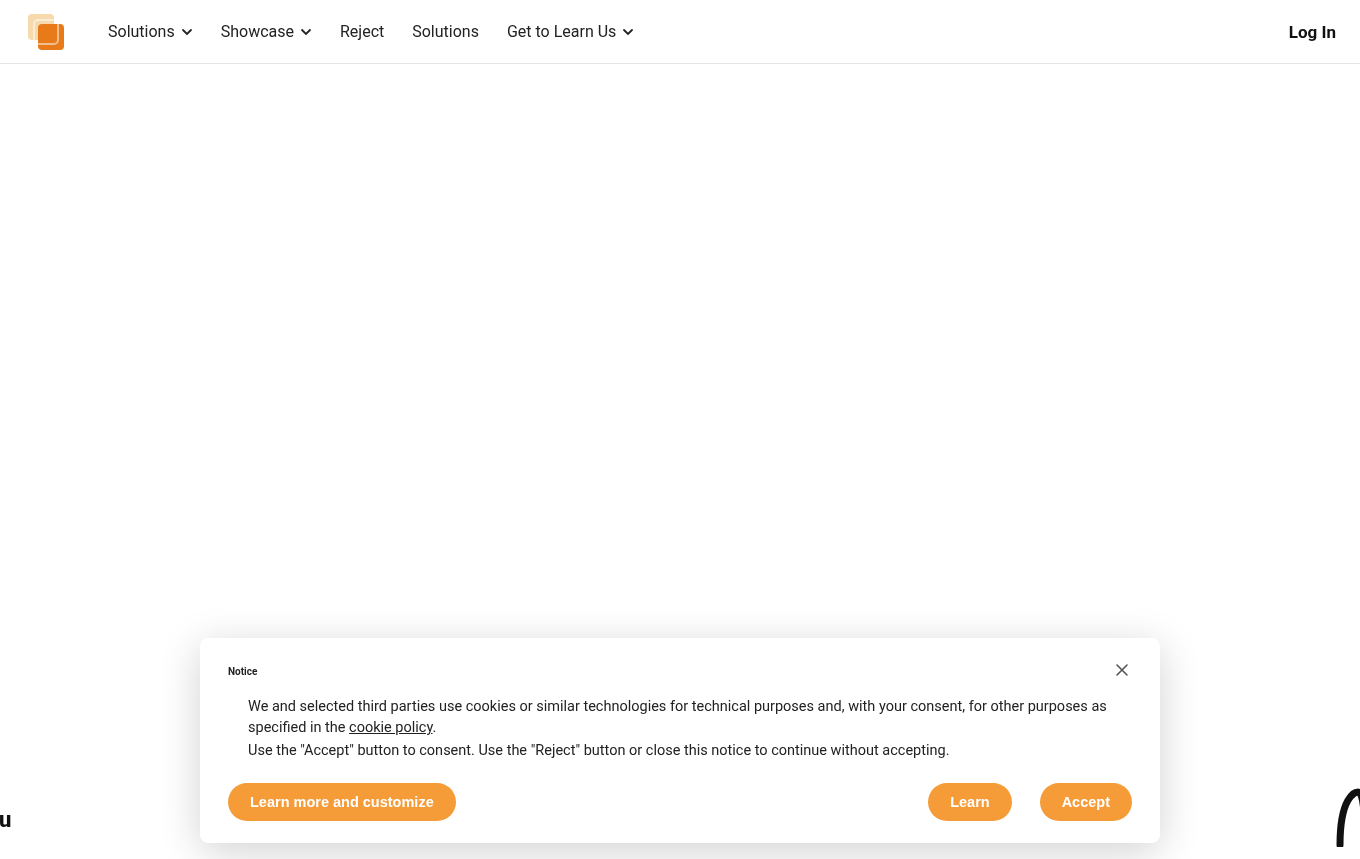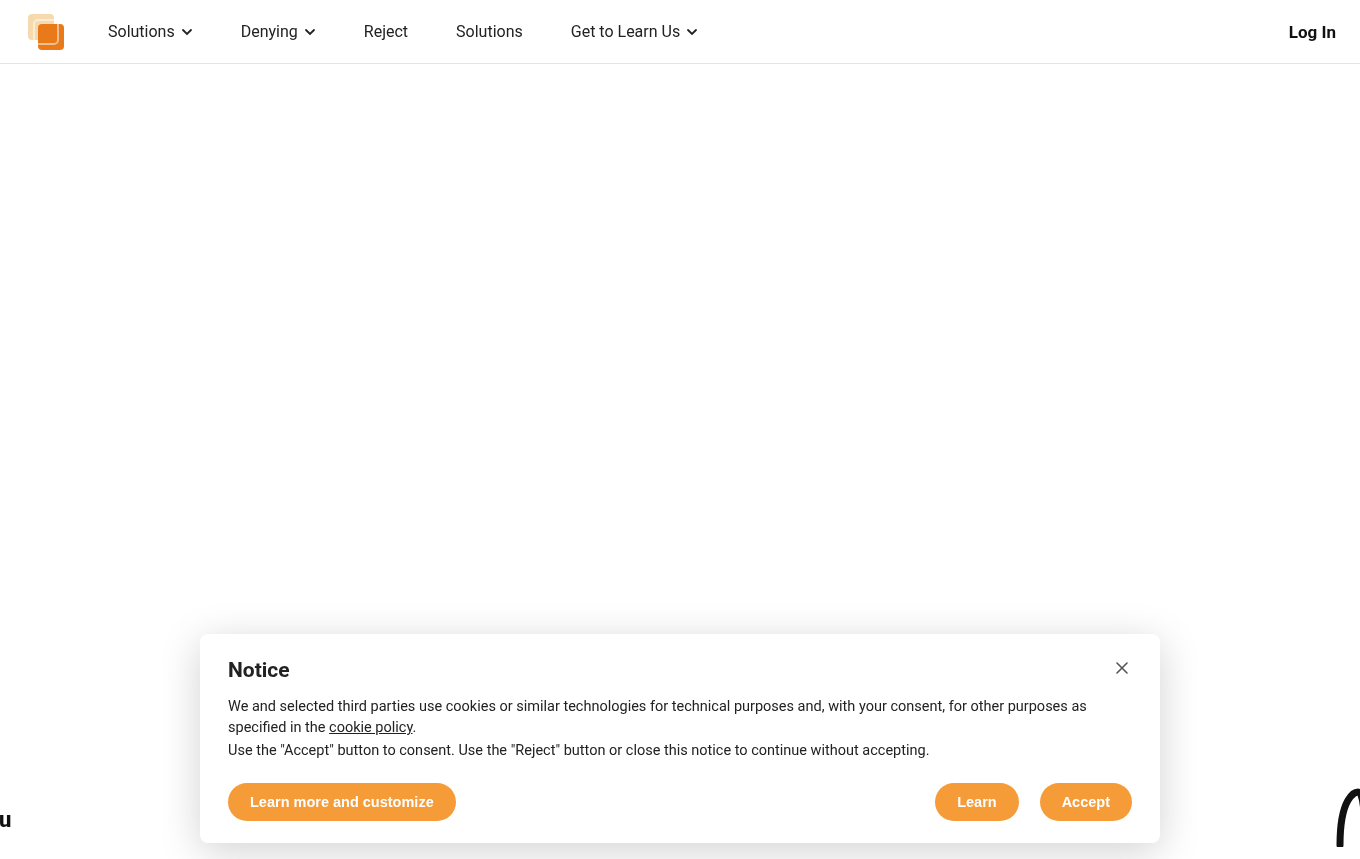--- a/index.html
+++ b/index.html
@@ -24,21 +24,21 @@
     }
     .logo {
       width: 44px;
       height: 44px;
       flex-shrink: 0;
     }
     .nav {
       display: flex;
       align-items: center;
       margin-left: 40px;
-      gap: 48px;
+      gap: 28px;
     }
     .nav-item {
       display: flex;
       align-items: center;
       gap: 6px;
       font-size: 16px;
       color: #222;
       cursor: pointer;
       white-space: nowrap;
     }
@@ -132,54 +132,55 @@
       box-shadow: 0 8px 40px rgba(0,0,0,0.18);
       padding: 24px 28px 22px 28px;
     }
     .cookie-header {
       display: flex;
       align-items: center;
       justify-content: space-between;
       margin-bottom: 14px;
     }
     .cookie-title {
-      font-size: 21px;
+      font-size: 10px;
       font-weight: 700;
       color: #222;
     }
     .cookie-close {
       background: none;
       border: none;
       cursor: pointer;
       width: 20px;
       height: 20px;
       display: flex;
       align-items: center;
       justify-content: center;
       color: #555;
       font-size: 18px;
     }
     .cookie-body {
       font-size: 14.5px;
       line-height: 1.45;
       color: #222;
       margin-bottom: 22px;
+      margin-left: 20px;
     }
     .cookie-body p {
       margin-bottom: 2px;
     }
     .cookie-link {
       text-decoration: underline;
       cursor: pointer;
       color: #222;
     }
     .cookie-actions {
       display: flex;
       align-items: center;
-      gap: 21px;
+      gap: 28px;
     }
     .btn {
       border: none;
       border-radius: 999px;
       padding: 11px 22px;
       font-size: 14.5px;
       font-weight: 700;
       cursor: pointer;
     }
     .btn-primary {
@@ -205,21 +206,21 @@
   <nav class="nav">
     <div class="nav-item">
       <span>Solutions</span>
       <span class="chevron">
         <svg width="12" height="12" viewBox="0 0 12 12">
             <path d="M2 4 L6 8 L10 4" stroke="#222" stroke-width="1.8" fill="none" stroke-linecap="round"></path>
           </svg>
       </span>
     </div>
     <div class="nav-item">
-      <span>Denying</span>
+      <span>Showcase</span>
       <span class="chevron">
         <svg width="12" height="12" viewBox="0 0 12 12">
             <path d="M2 4 L6 8 L10 4" stroke="#222" stroke-width="1.8" fill="none" stroke-linecap="round"></path>
           </svg>
       </span>
     </div>
     <div class="nav-item">
       <span>Reject</span>
     </div>
     <div class="nav-item">

